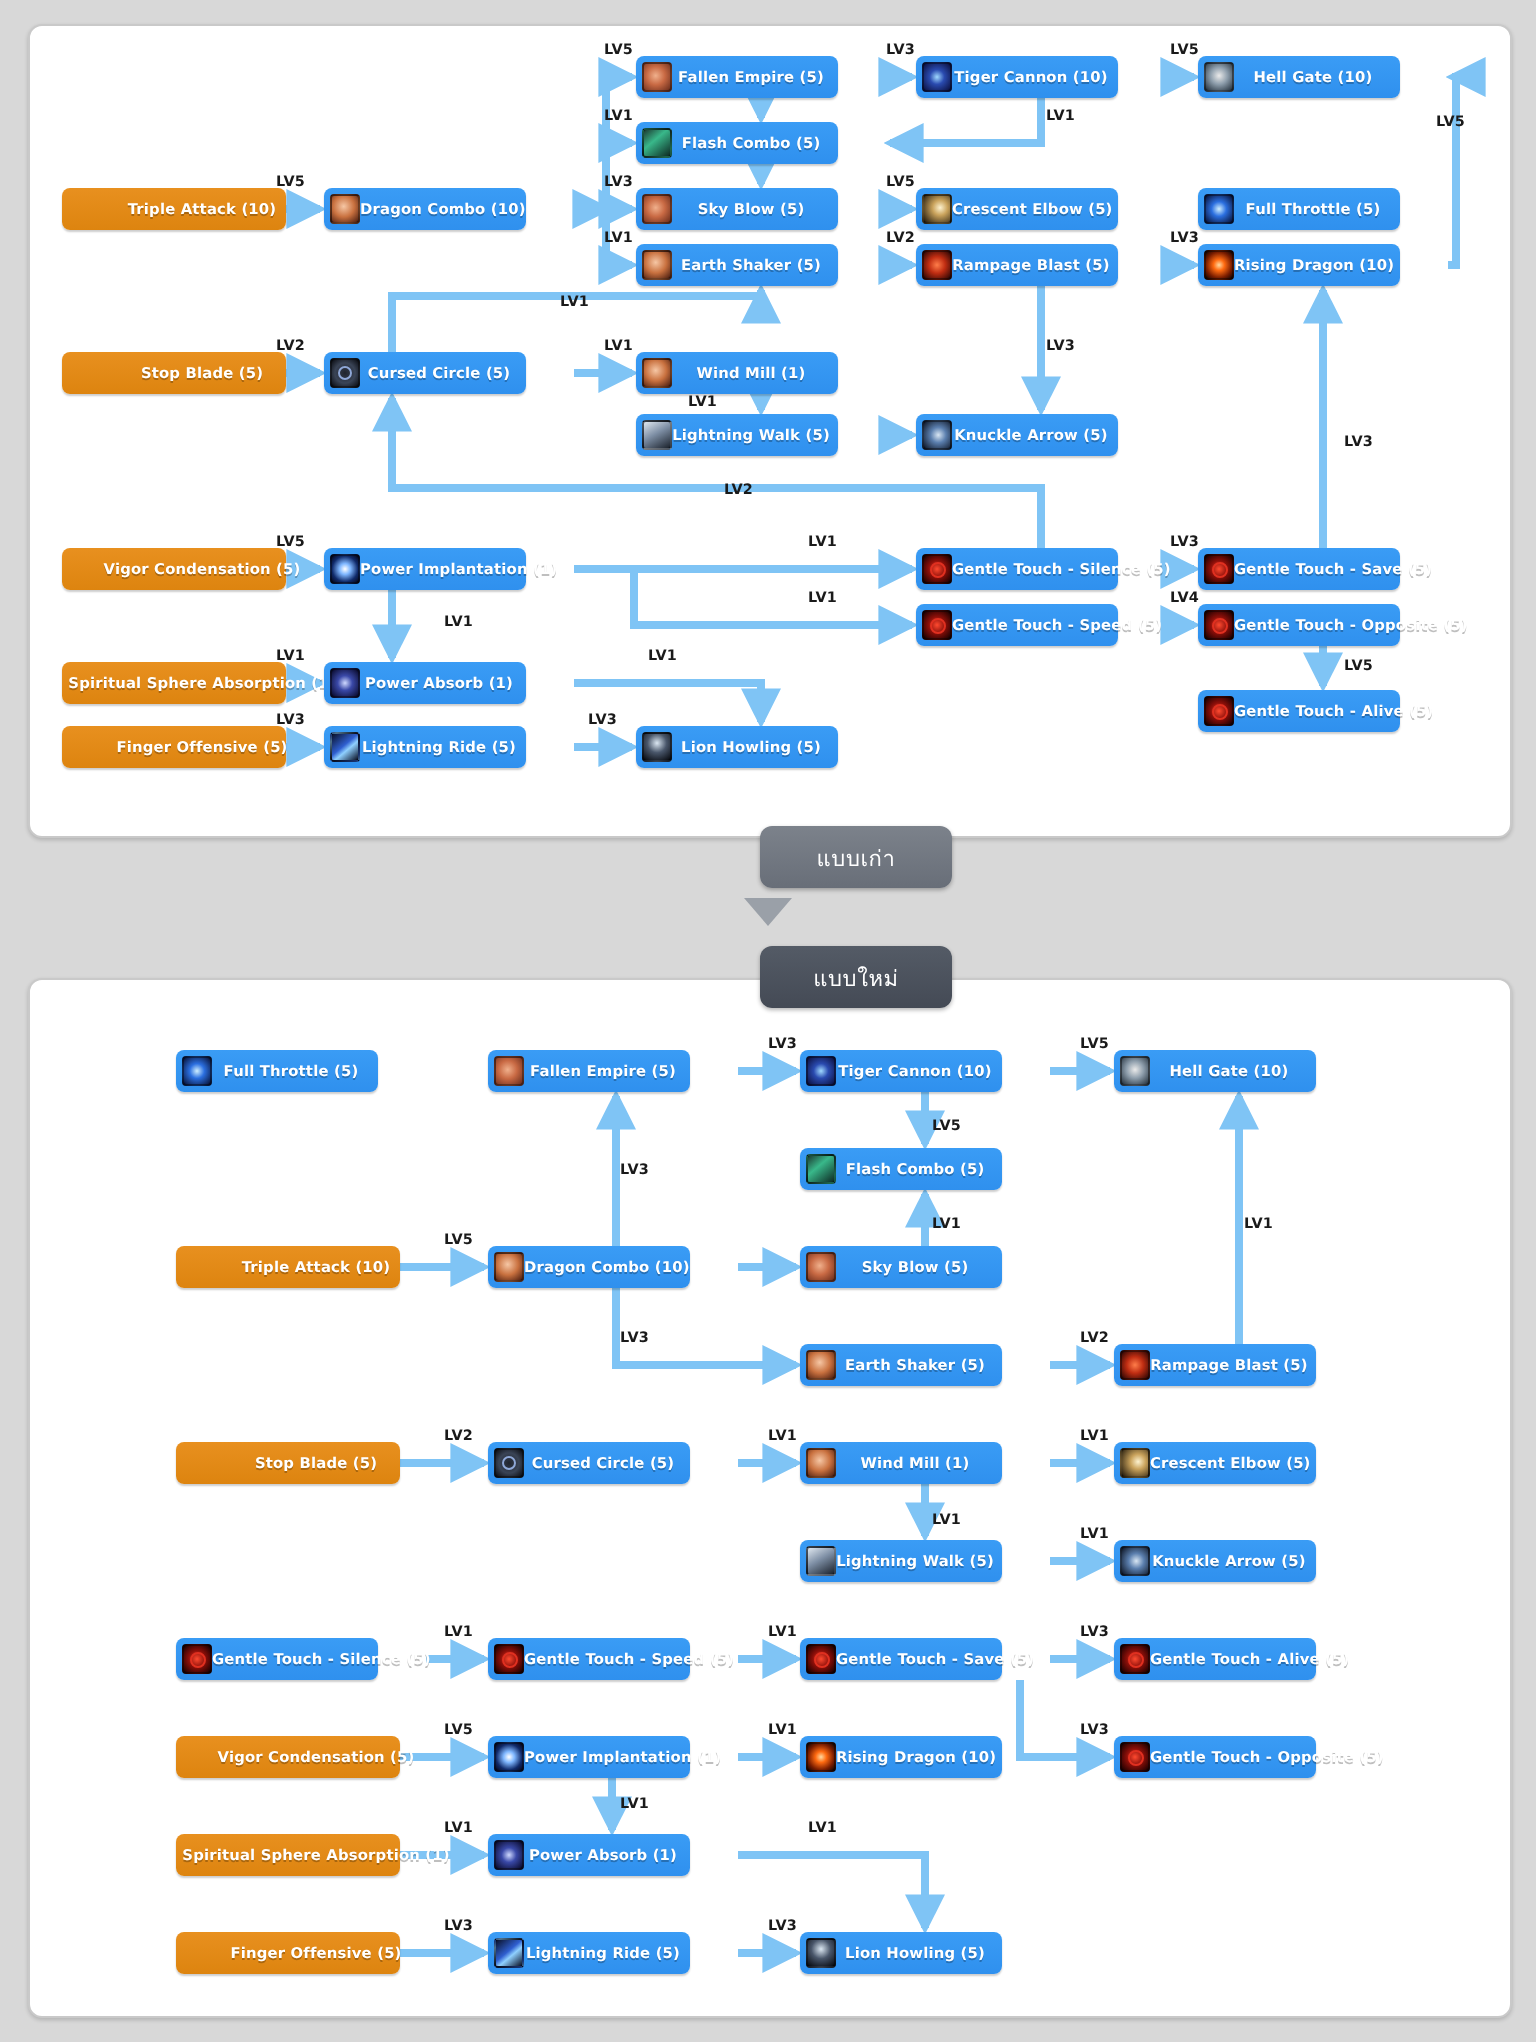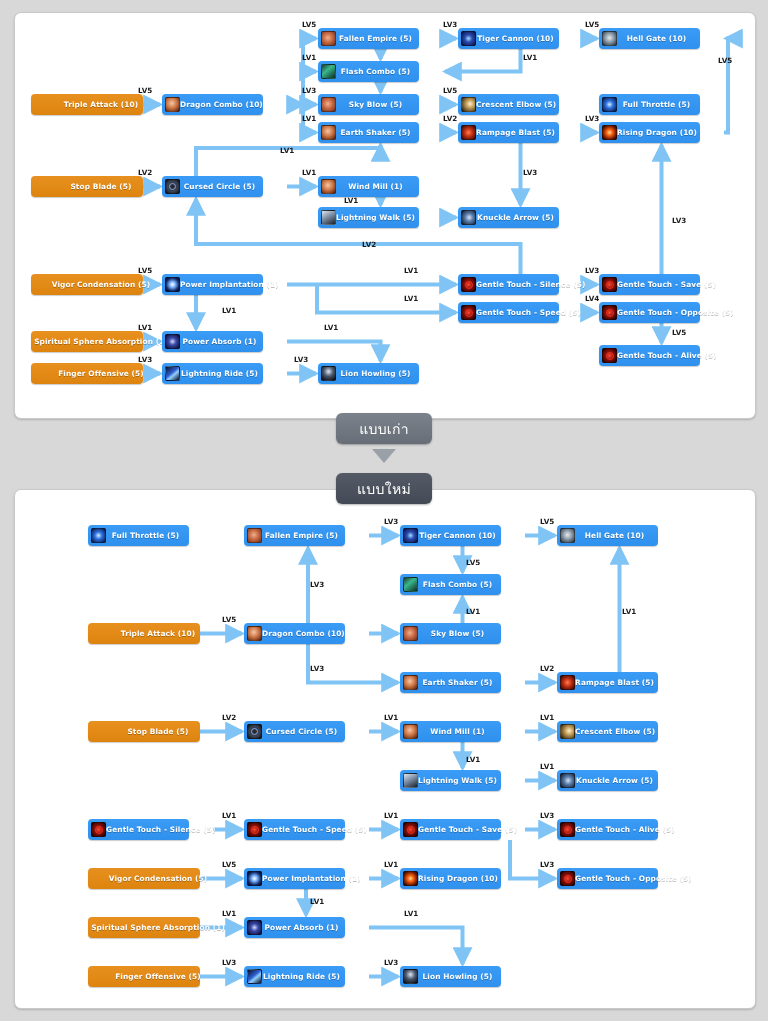--- a/index.html
+++ b/index.html
@@ -95,23 +95,24 @@
     letter-spacing:.1px;
   }
 
   
   .chip{
     position:absolute;
     width:96px;height:31px;
     border-radius:6px;
     display:flex;align-items:center;justify-content:center;
     color:#ffffff;
-    font-size:14px;
+    font-size:11px;
     letter-spacing:.3px;
     box-shadow:0 1px 2px rgba(0,0,0,.30);
+    margin-left:44px;
   }
   #chip-old{left:336px;top:413px;background:linear-gradient(#7c828b,#686e78);}
   #chip-new{left:336px;top:473px;background:linear-gradient(#545b66,#444a55);}
   #arrow-down{
     position:absolute;left:372px;top:449px;
     width:0;height:0;
     border-left:12px solid transparent;
     border-right:12px solid transparent;
     border-top:14px solid #9aa0a8;
   }

